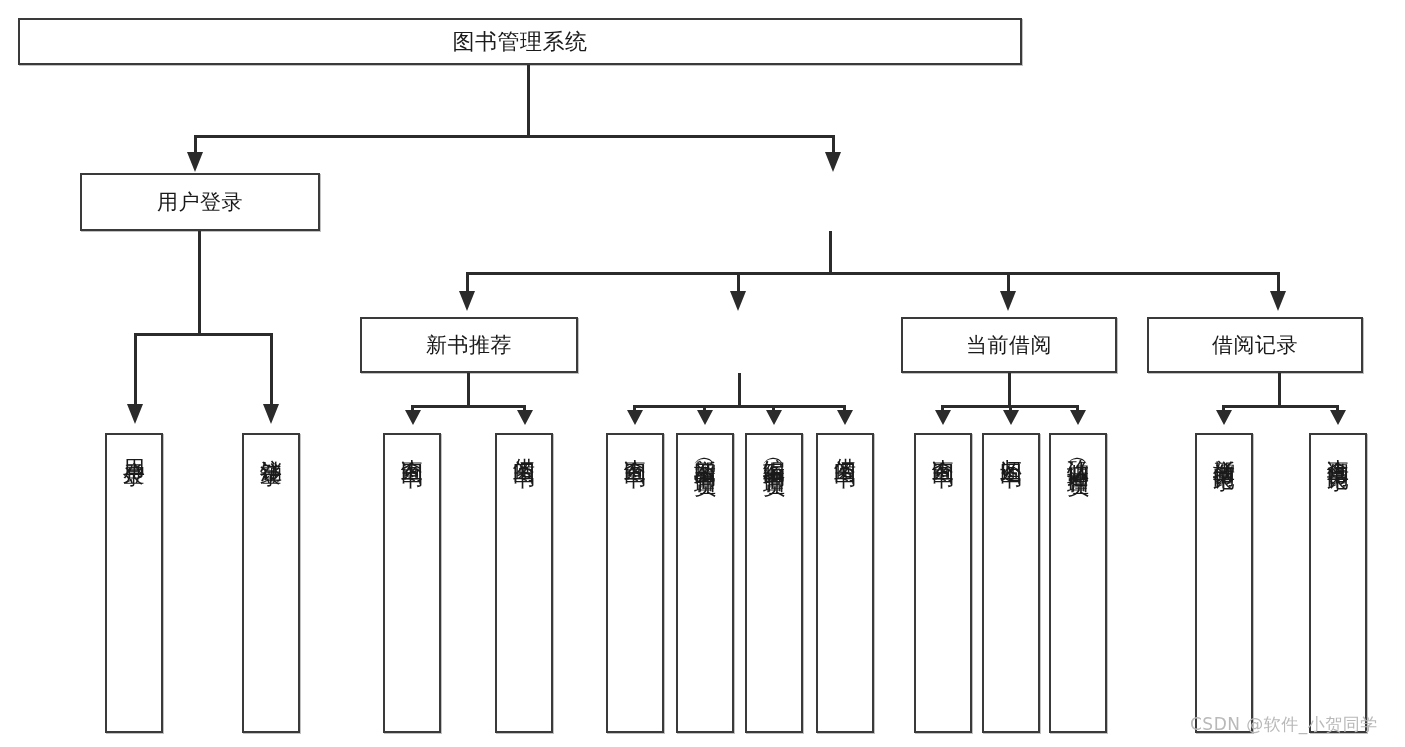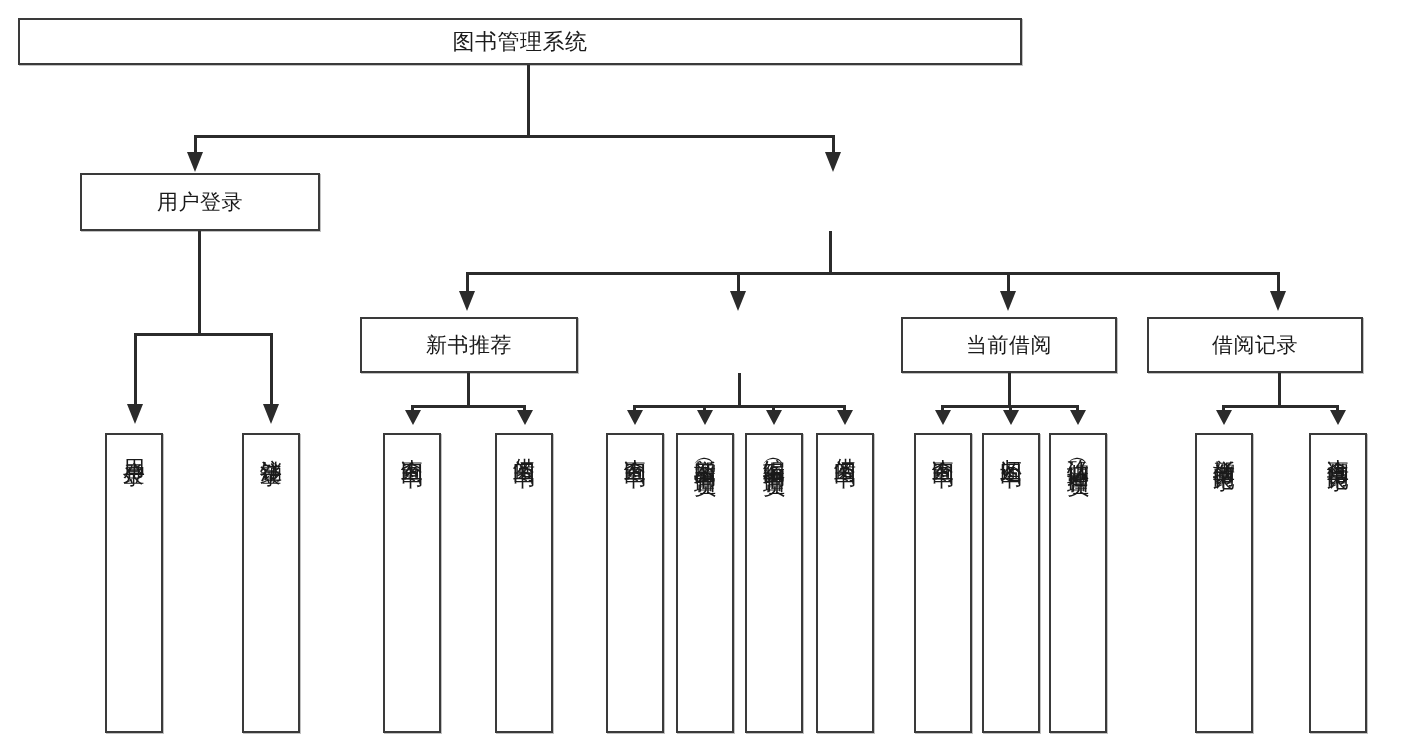--- a/index.html
+++ b/index.html
@@ -203,14 +203,15 @@
     <span class="node-label">确认归还（管理员）</span>
   </div>
 
   <div class="node vert" style="left:1195px; top:433px; width:58px; height:300px;">
     <span class="node-label">新增借阅记录</span>
   </div>
   <div class="node vert" style="left:1309px; top:433px; width:58px; height:300px;">
     <span class="node-label">查询借阅记录</span>
   </div>
 
+  <div class="watermark" style="left:1190px; top:713px;">CSDN @软件_小贺同学</div>
 
 </div>
 
 </body></html>

